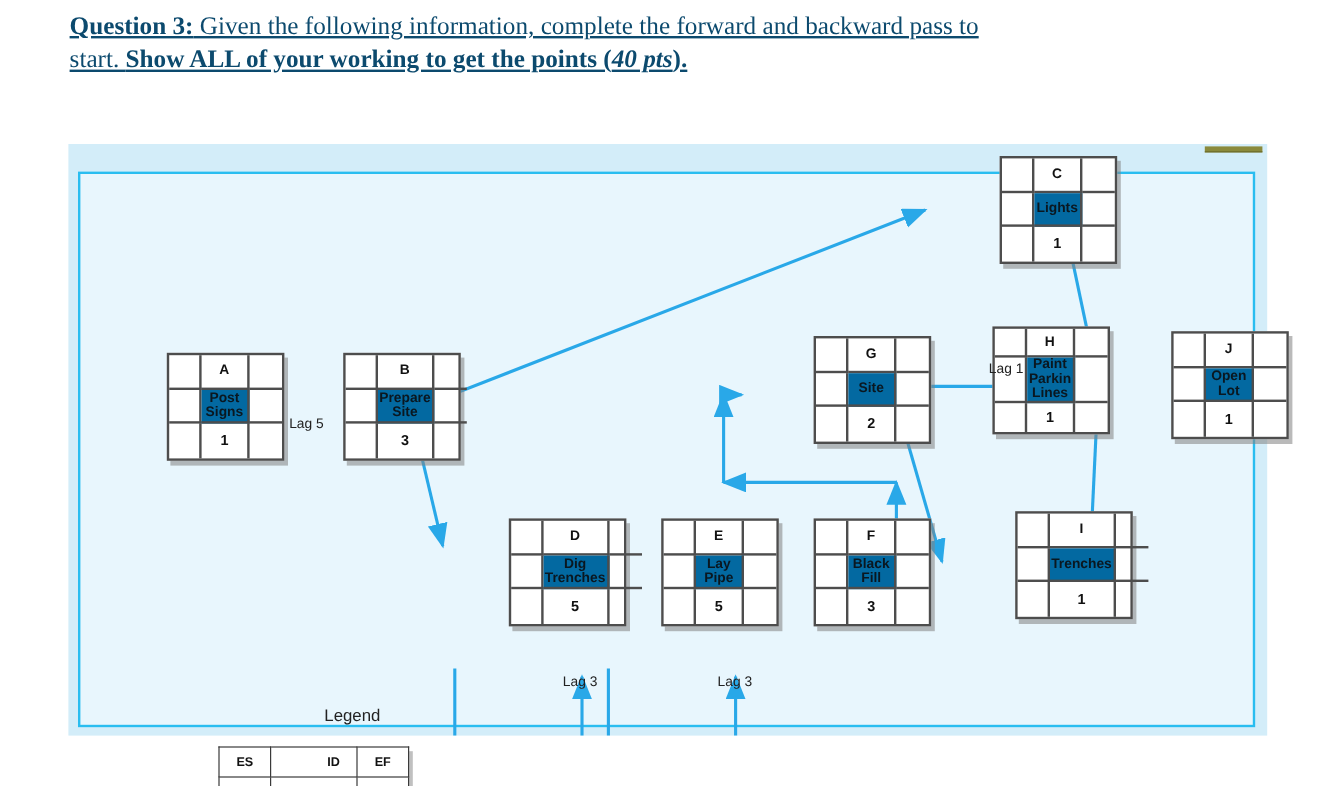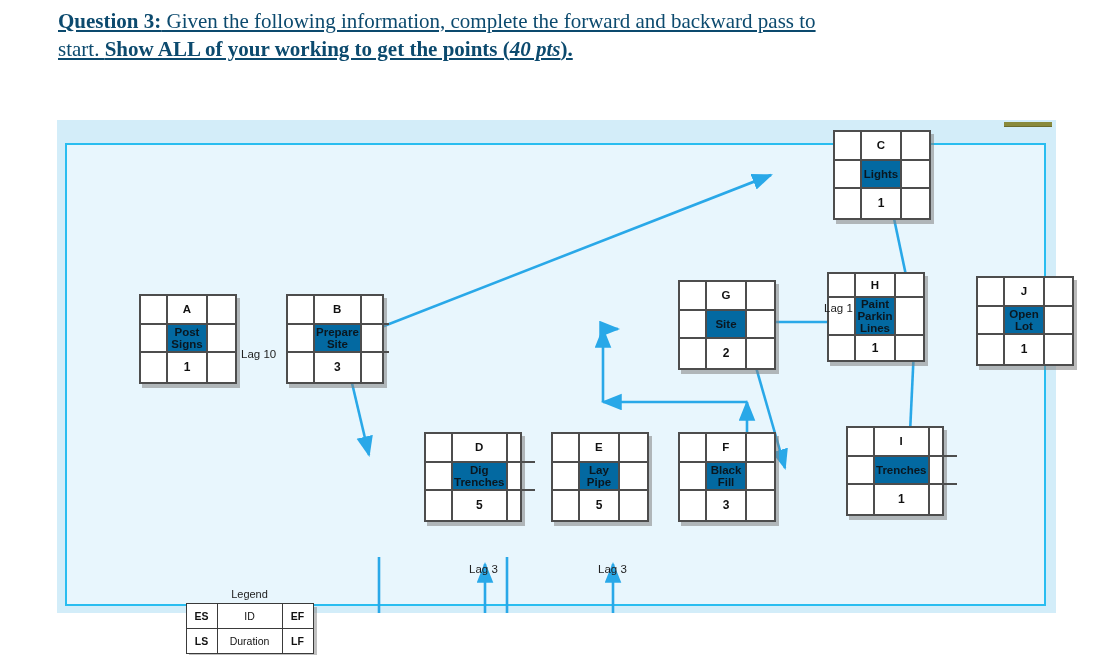--- a/index.html
+++ b/index.html
@@ -62,34 +62,34 @@
   .node .cell.id{font-weight:bold;font-size:11.5px;letter-spacing:.3px;}
   .node .cell.desc{
     background:#0369a1;color:#0a1720;font-weight:bold;font-size:11.5px;
     padding:0 1px;
   }
   .node .cell.dur{font-weight:bold;font-size:12px;}
 
   
   #legend-wrap{position:absolute;left:125px;top:468px;width:135px;}
   #legend-title{
-    text-align:center;font-size:11px;color:#222;margin-bottom:3px;
+    text-align:right;font-size:14px;color:#222;margin-bottom:18px;
     font-weight:normal;
   }
   #legend-table{
     width:128px;margin:0 auto;border-collapse:collapse;
     box-shadow:3px 4px 0 rgba(130,130,130,.5);background:#fff;
   }
   #legend-table td{
     border:1.5px solid #3a3a3a;
-    font-size:10.5px;text-align:center;color:#111;
-    height:24px;padding:0 2px;white-space:nowrap;
+    font-size:10.5px;text-align:right;color:#111;
+    height:24px;padding:0 14px;white-space:nowrap;
   }
   #legend-table td.side{width:26px;font-weight:bold;}
-  #legend-table td.mid{font-weight:normal;}
+  #legend-table td.mid{font-weight:bold;}
 
   
   .edge-label{
     position:absolute;font-size:11.5px;color:#222;white-space:nowrap;
     font-weight:normal;
   }
 </style>
 </head>
 <body>
 
@@ -254,21 +254,21 @@
         <div class="cell c3"></div>
         <div class="cell"></div>
         <div class="cell desc">Open<br>Lot</div>
         <div class="cell c3"></div>
         <div class="cell r3"></div>
         <div class="cell r3 dur">1</div>
         <div class="cell c3 r3"></div>
       </div>
     </div>
   <div id="labels-host">
-      <div class="edge-label" style="left: 184px; top: 228px;">Lag 10</div>
+      <div class="edge-label" style="left: 184px; top: 228px;">Lag 5</div>
       <div class="edge-label" style="left: 767px; top: 182px;">Lag 1</div>
       <div class="edge-label" style="left: 412px; top: 443px;">Lag 3</div>
       <div class="edge-label" style="left: 541px; top: 443px;">Lag 3</div>
     </div>
 
   <div id="legend-wrap">
     <div id="legend-title">Legend</div>
     <table id="legend-table">
       <tbody>
           <tr>

